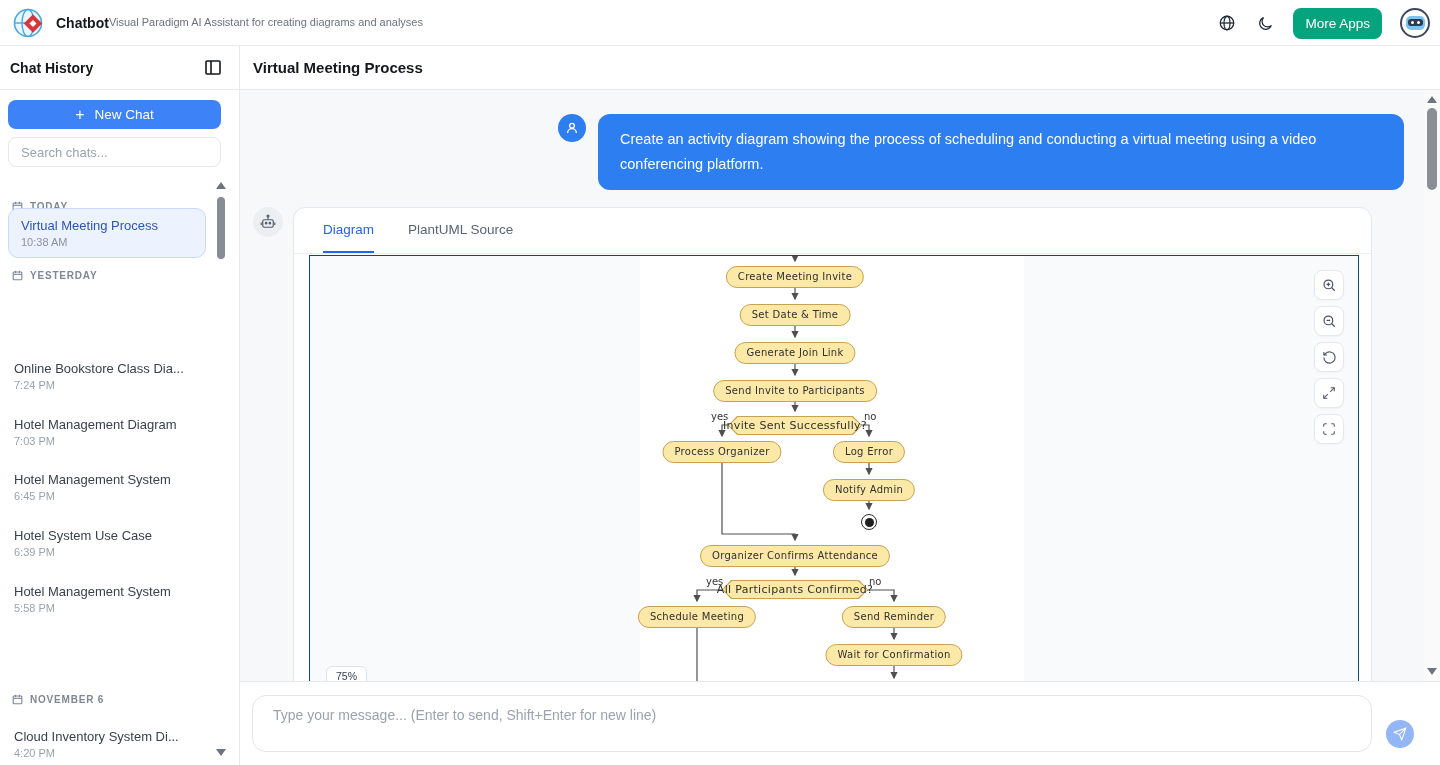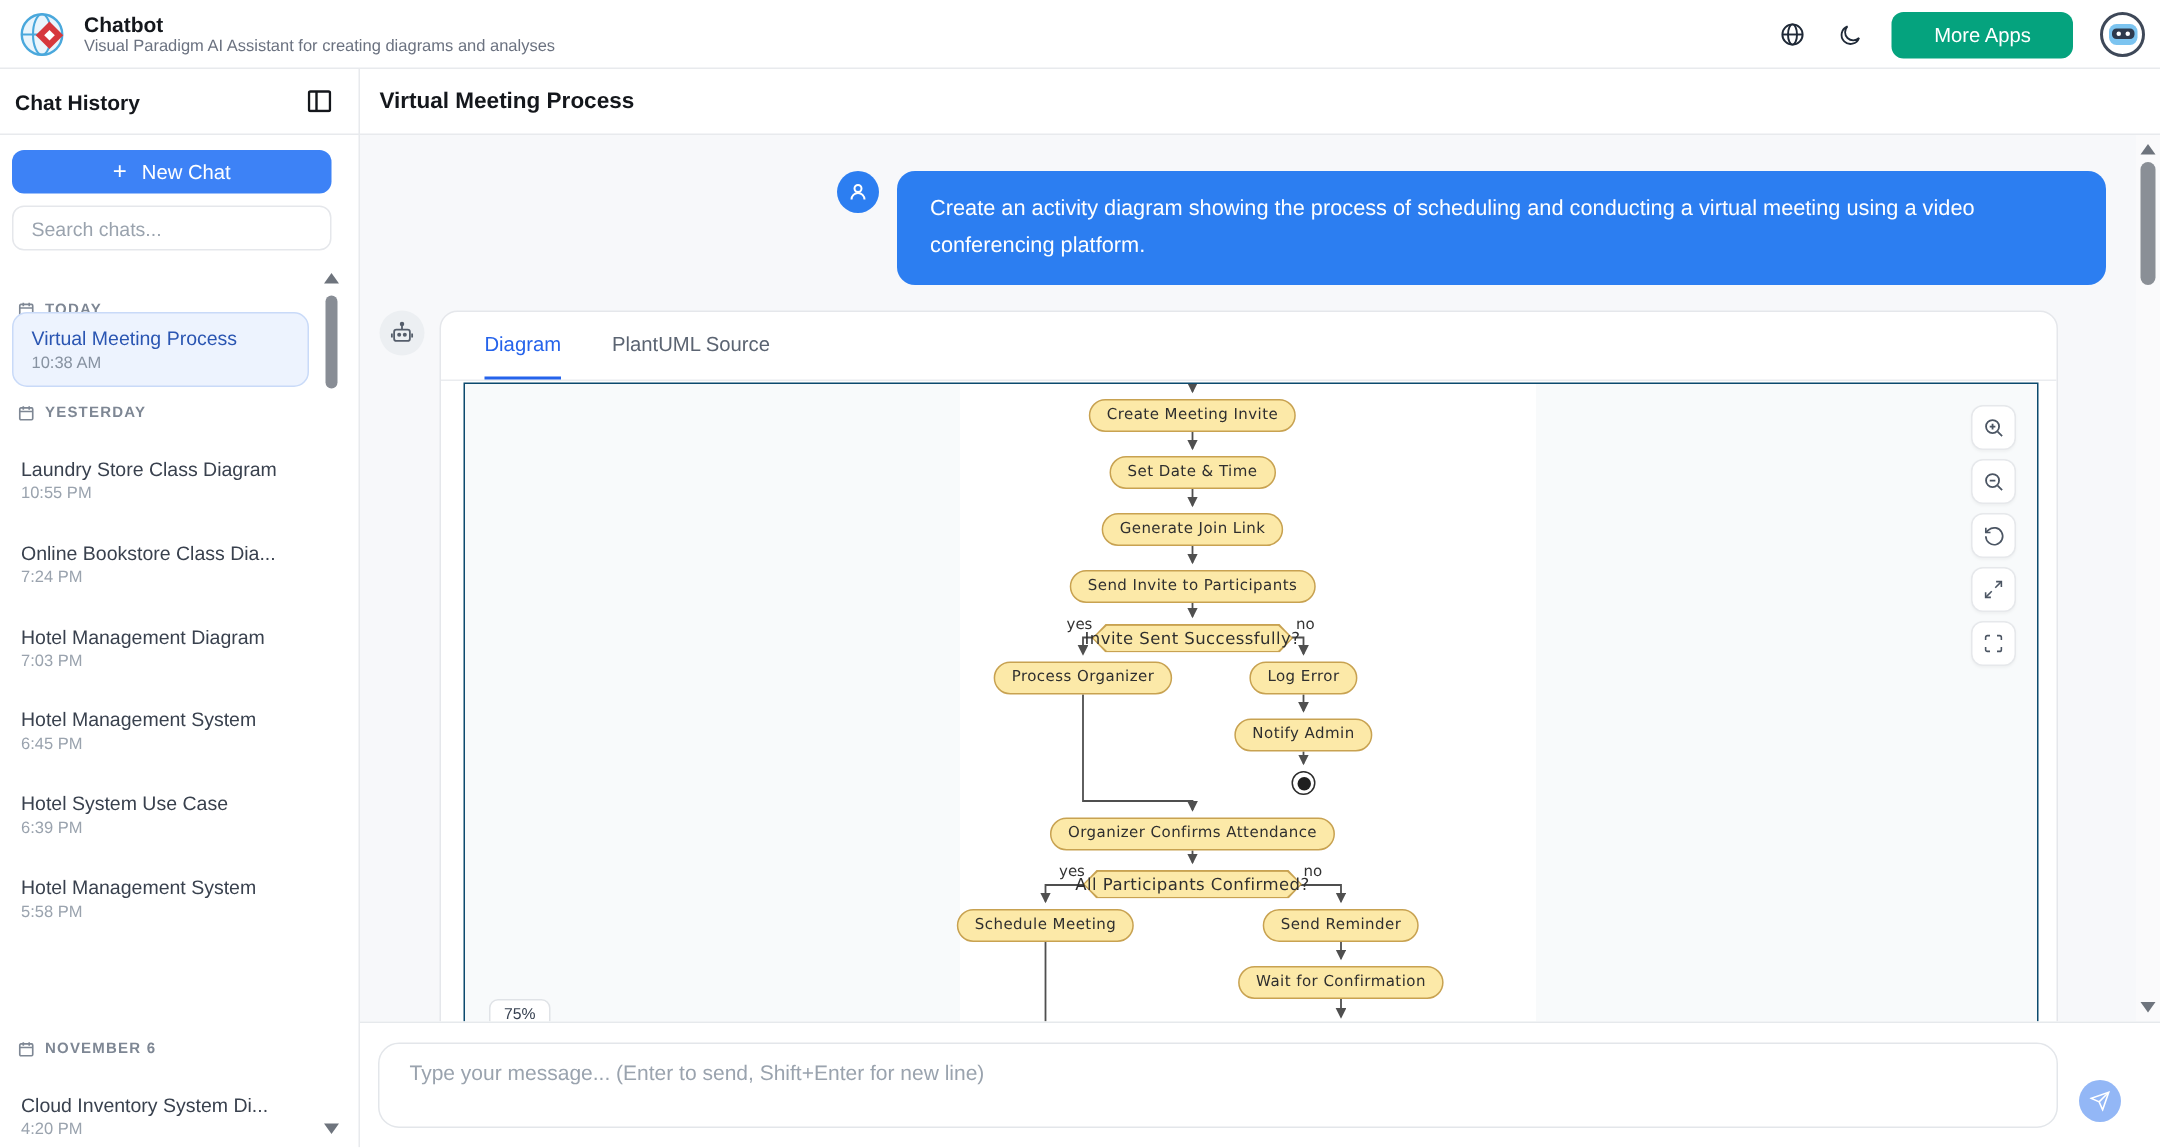--- a/index.html
+++ b/index.html
@@ -2,26 +2,26 @@
 <html><head>
 <meta charset="utf-8">
 <style>
   * { margin:0; padding:0; box-sizing:border-box; }
   html,body { width:1440px; height:765px; font-family:"Liberation Sans", sans-serif; background:#fff; }
   .screen { position:relative; width:1440px; height:765px; overflow:hidden; background:#fff; }
 
   
   .app-header { position:absolute; left:0; top:0; width:1440px; height:46px; background:#fff; border-bottom:1px solid #E8EAED; display:flex; align-items:center; padding:0 12px; }
   .logo { position:relative; width:34px; height:34px; margin-right:10px; flex:0 0 auto; }
-  .app-titles { display:flex; flex-direction:column; justify-content:center; }
+  .app-titles { display:flex; flex-direction:row; justify-content:center; }
   .app-title { font-size:14px; font-weight:bold; color:#14171C; line-height:16px; }
   .app-subtitle { font-size:11px; color:#6B7280; line-height:14px; }
   .header-right { position:absolute; right:10px; top:0; height:46px; display:flex; align-items:center; gap:18px; }
   .icon-btn { width:20px; height:20px; display:flex; align-items:center; justify-content:center; cursor:pointer; }
-  .more-apps { background:#05A37E; color:#fff; font-size:13.5px; border:none; border-radius:8px; padding:8px 28px; cursor:pointer; font-family:"Liberation Sans", sans-serif; }
+  .more-apps { background:#05A37E; color:#fff; font-size:13.5px; border:none; border-radius:8px; padding:8px 12px; cursor:pointer; font-family:"Liberation Sans", sans-serif; }
   .header-avatar { width:30px; height:30px; border-radius:50%; border:2px solid #3E4858; background:#fff; display:flex; align-items:center; justify-content:center; }
   .bot-head { position:relative; width:19px; height:14px; border-radius:5px; background:#7CC4F0; }
   .bot-head::before { content:""; position:absolute; left:2px; right:2px; top:3px; height:7px; background:#2E3A4D; border-radius:3px; }
   .bot-head::after { content:""; position:absolute; left:5px; top:5px; width:3px; height:3px; border-radius:50%; background:#fff; box-shadow:6px 0 0 #fff; }
 
   
   .subheader-sidebar { position:absolute; left:0; top:46px; width:240px; height:44px; background:#fff; border-bottom:1px solid #E8EAED; border-right:1px solid #E8EAED; display:flex; align-items:center; justify-content:space-between; padding:0 16px 0 10px; }
   .subheader-sidebar .t { font-size:14px; font-weight:bold; color:#14171C; }
   .subheader-main { position:absolute; left:240px; top:46px; width:1200px; height:44px; background:#fff; border-bottom:1px solid #E8EAED; display:flex; align-items:center; padding-left:13px; }
   .page-title { font-size:15px; font-weight:bold; color:#14171C; }
@@ -157,24 +157,20 @@
     <div class="sec-label" style="top:180px;">
       <svg width="11" height="11" viewBox="0 0 14 14" fill="none" stroke="#7E8794" stroke-width="1.4">
           <rect x="1.5" y="2.5" width="11" height="10" rx="1"></rect>
           <line x1="1.5" y1="5.5" x2="12.5" y2="5.5"></line>
           <line x1="4.5" y1="1" x2="4.5" y2="4"></line>
           <line x1="9.5" y1="1" x2="9.5" y2="4"></line>
         </svg>
       <span>YESTERDAY</span>
     </div>
 
-    <div class="chat-item" style="top:215px;">
-      <div class="ct">Laundry Store Class Diagram</div>
-      <div class="cm">10:55 PM</div>
-    </div>
     <div class="chat-item" style="top:271px;">
       <div class="ct">Online Bookstore Class Dia...</div>
       <div class="cm">7:24 PM</div>
     </div>
     <div class="chat-item" style="top:327px;">
       <div class="ct">Hotel Management Diagram</div>
       <div class="cm">7:03 PM</div>
     </div>
     <div class="chat-item" style="top:382px;">
       <div class="ct">Hotel Management System</div>

